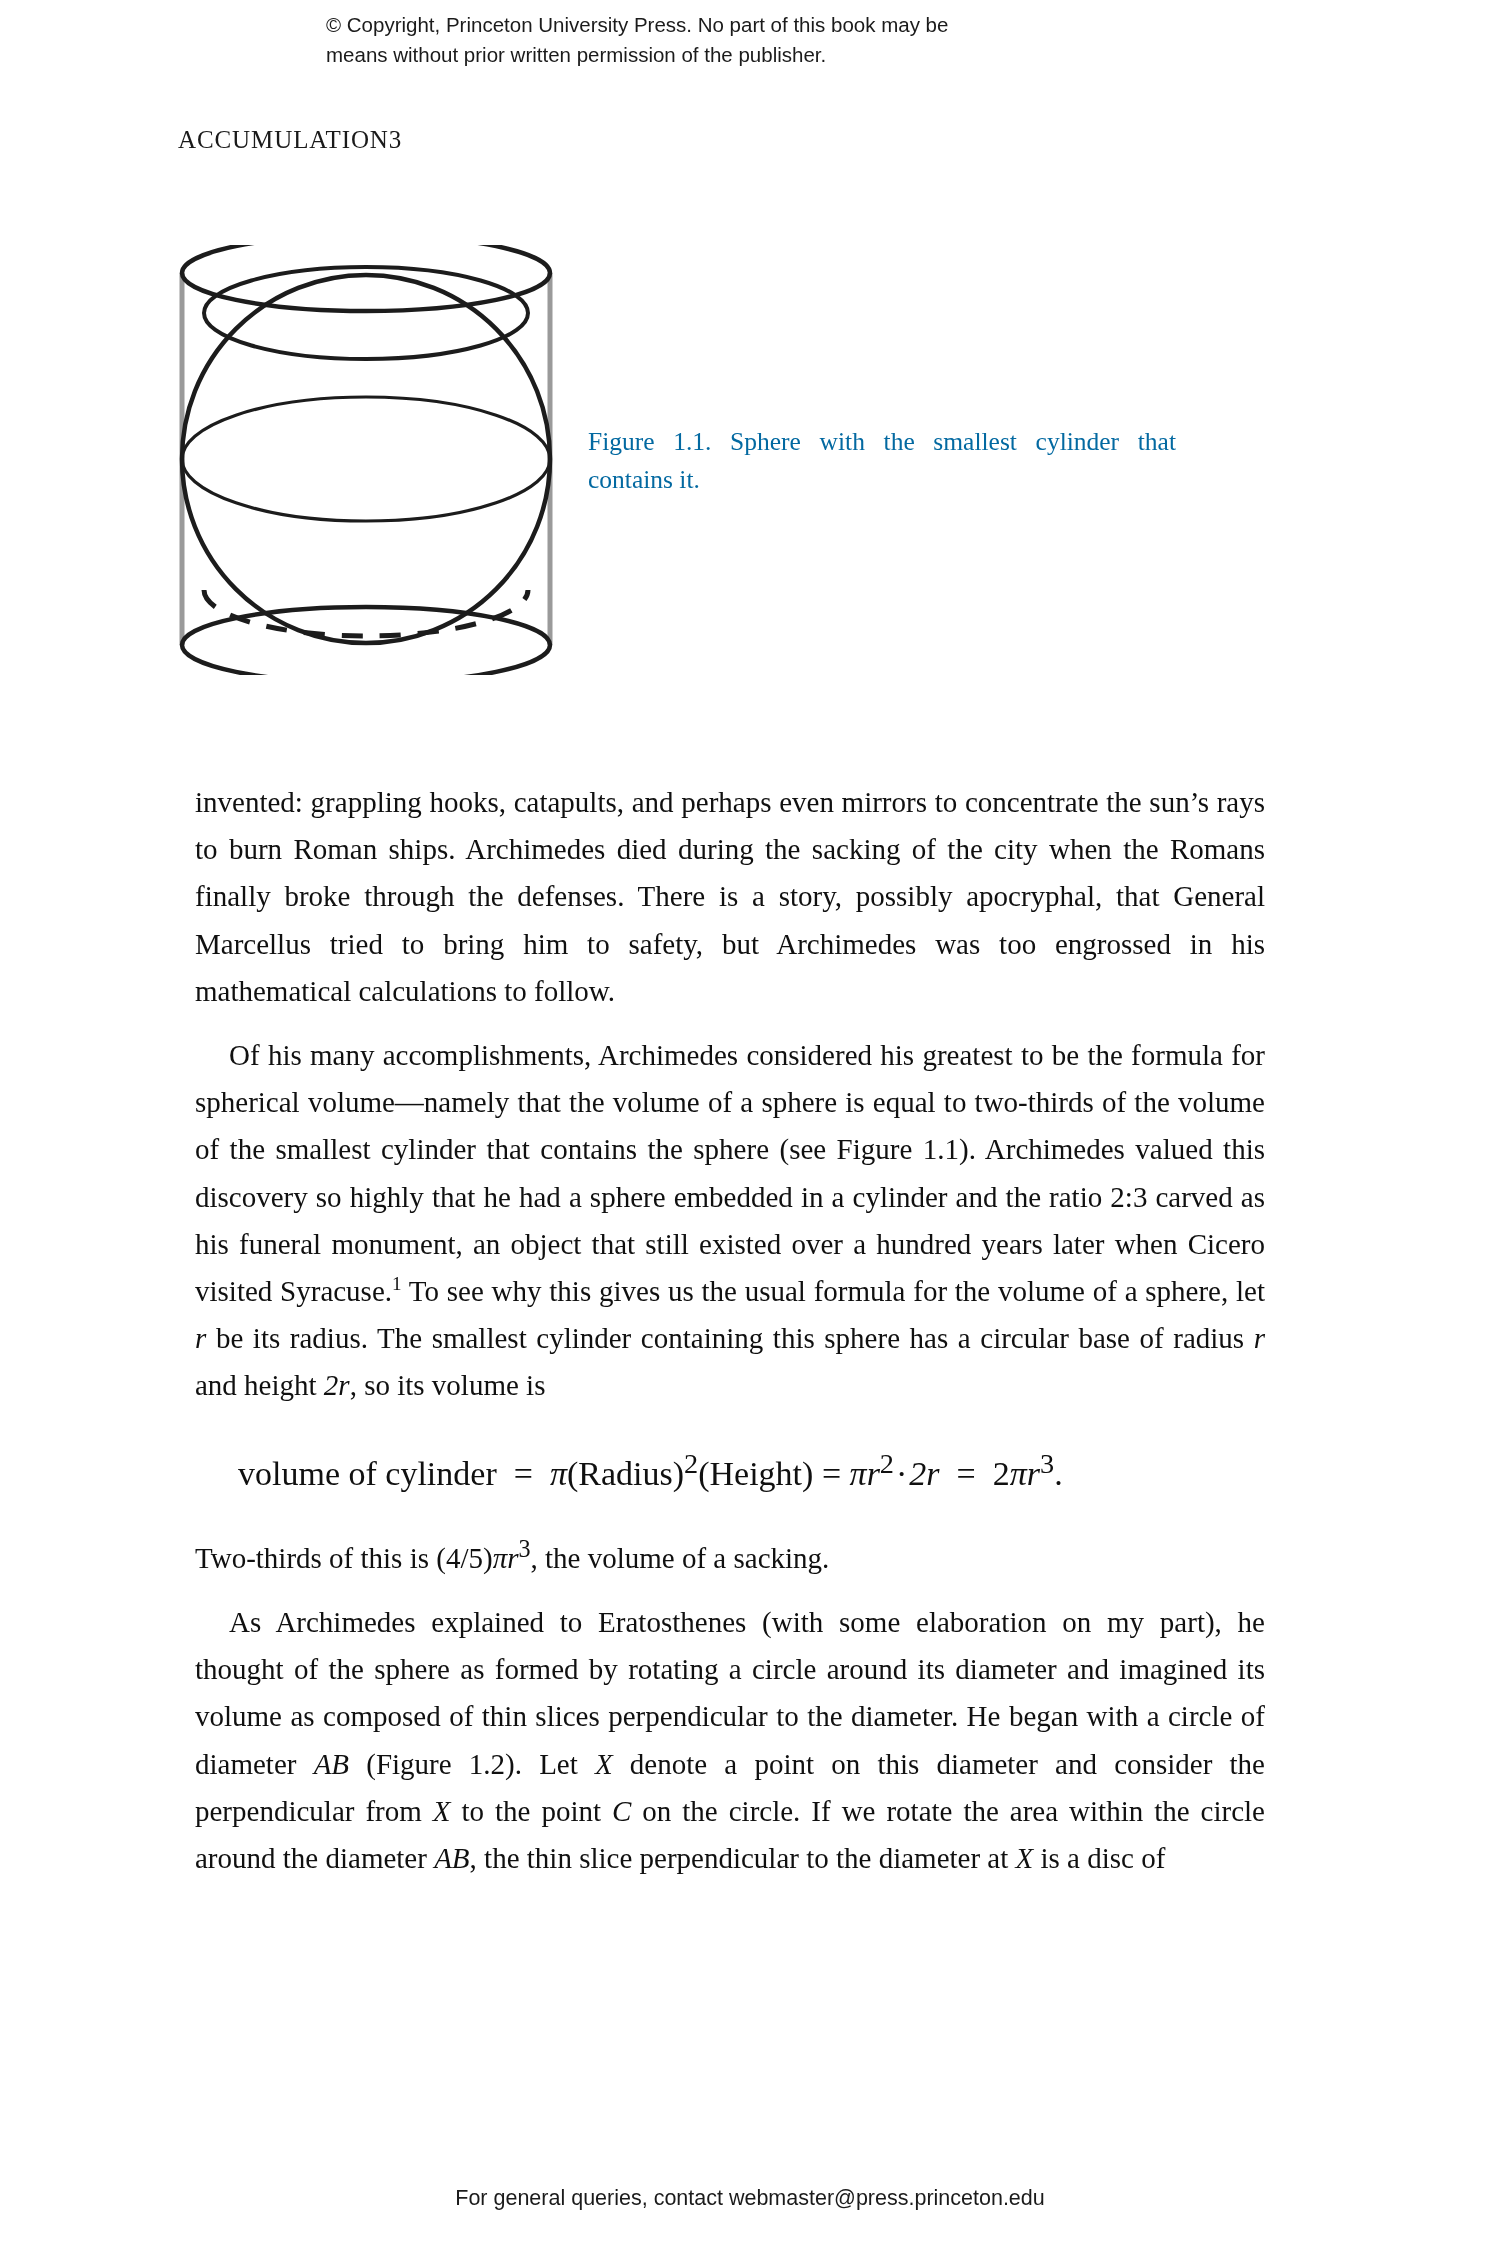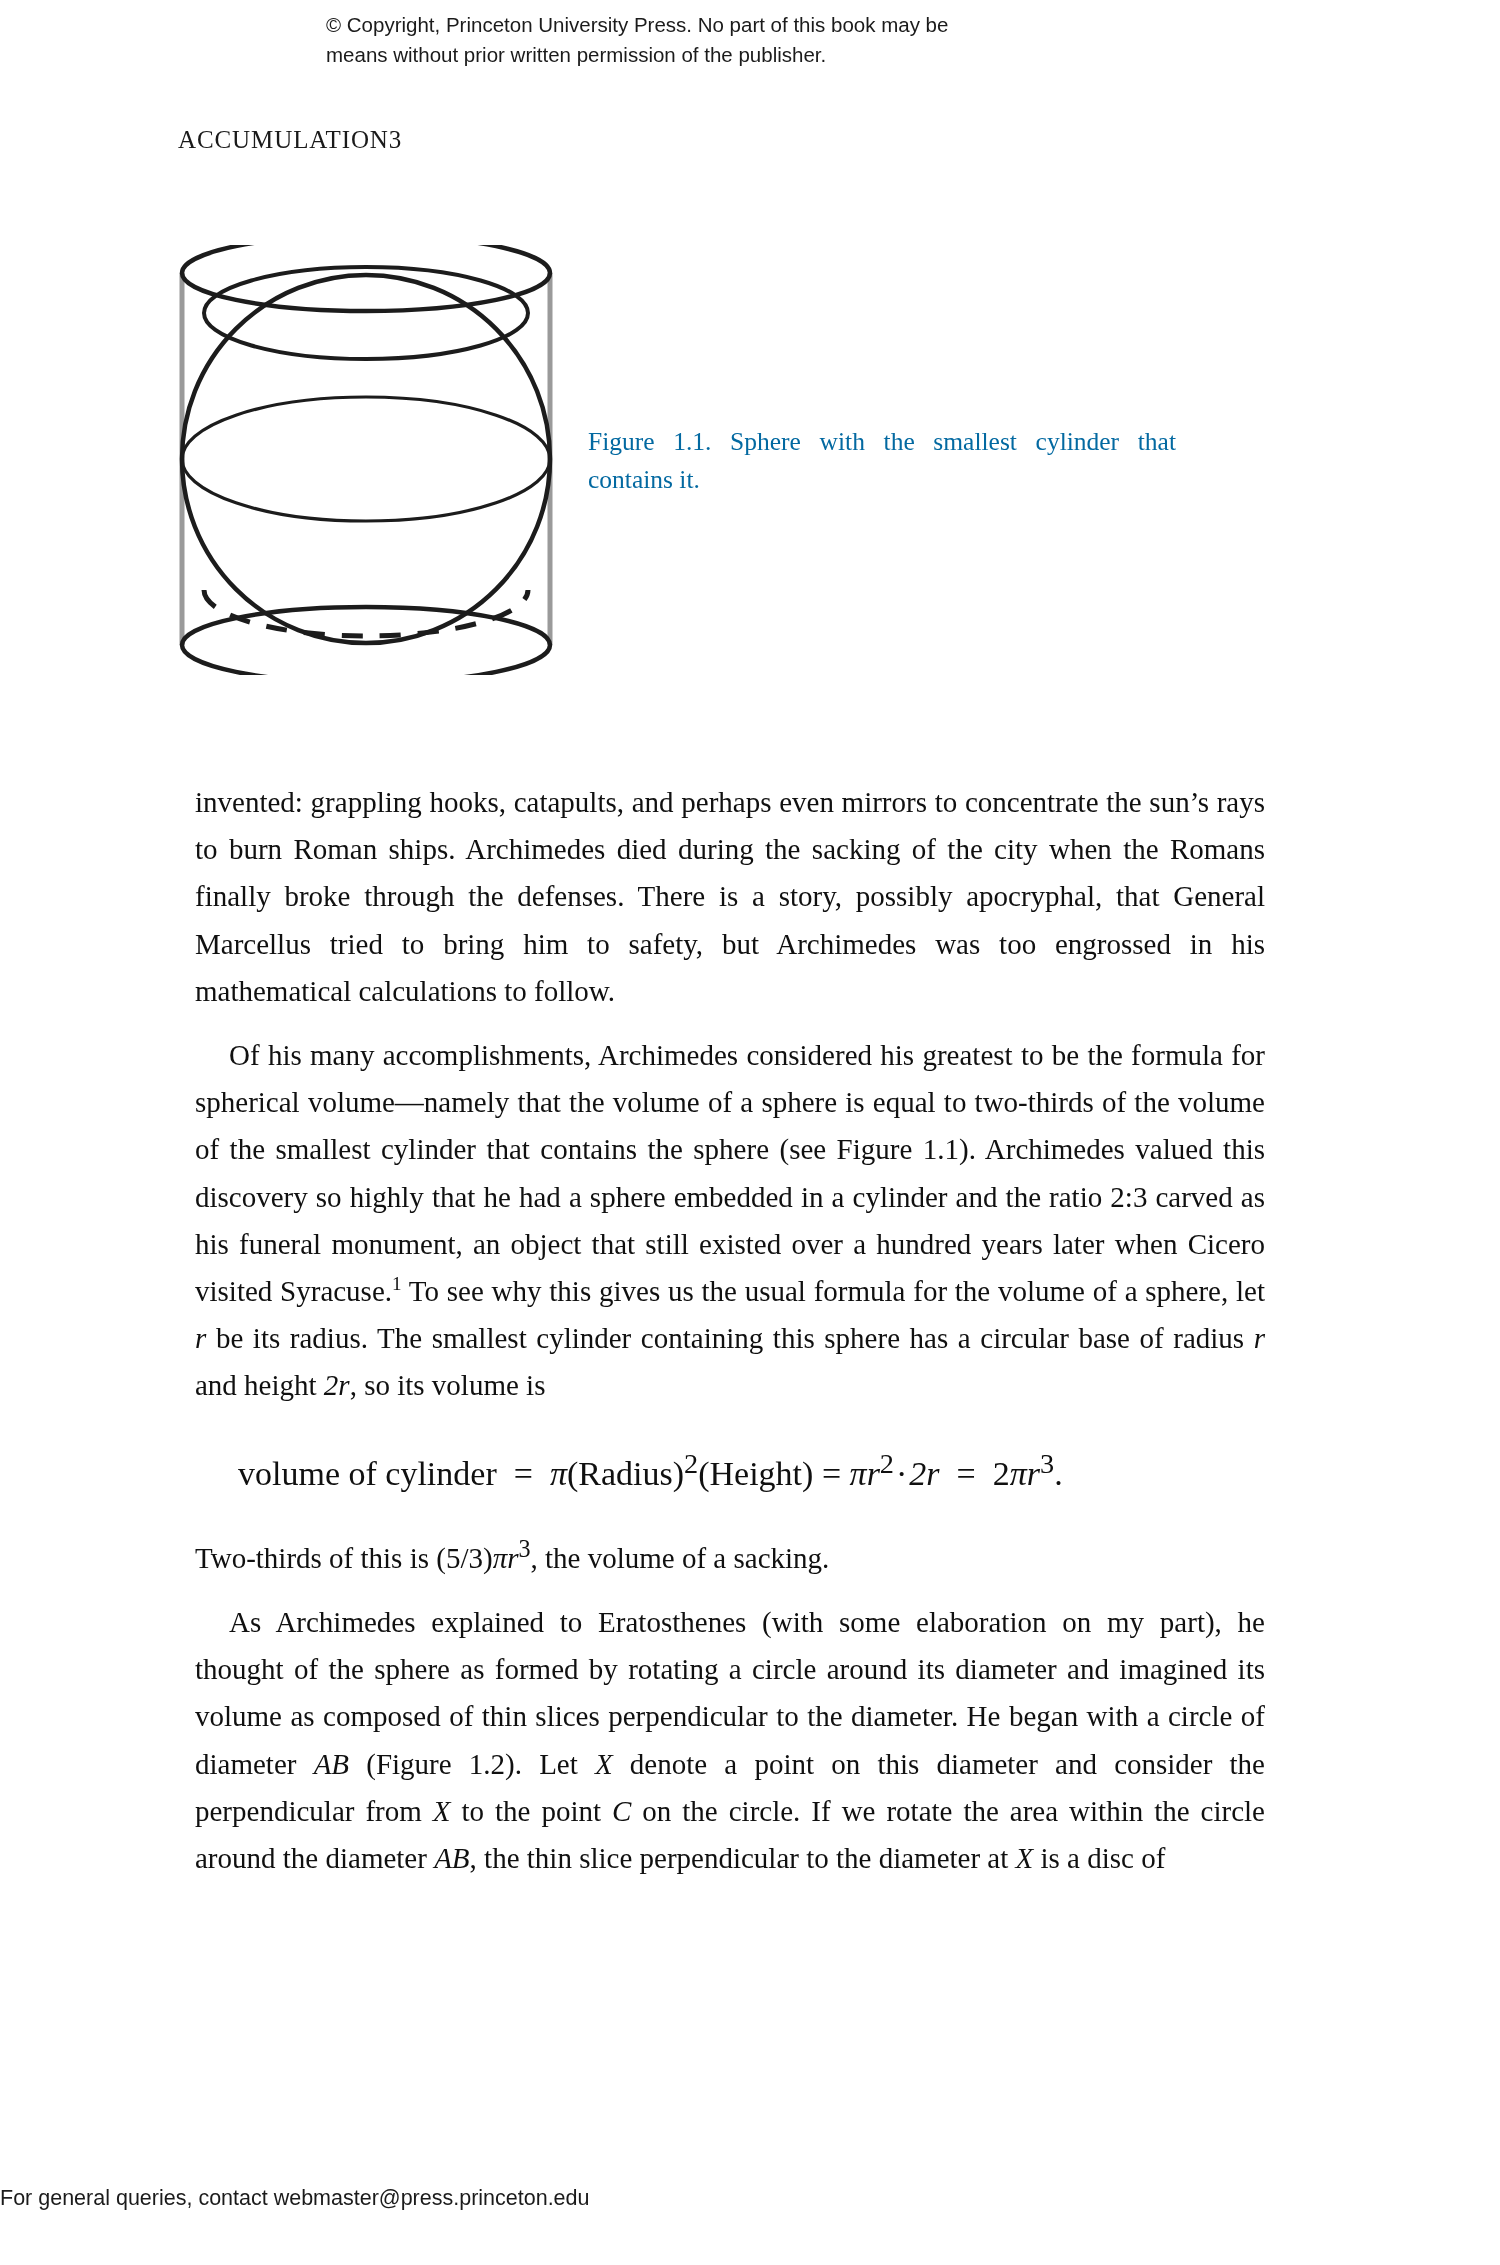--- a/index.html
+++ b/index.html
@@ -105,20 +105,21 @@
   .eqvar { font-style: italic; }
   sup.fn { font-size: 0.66em; vertical-align: super; line-height: 0; }
   .mdot { padding: 0 2px; }
 
   
   #footer-note {
     position: absolute;
     left: 0;
     top: 2186px;
     width: 1500px;
+    text-align: center;
     font-family: "Liberation Sans", sans-serif;
     font-size: 21.5px;
     color: #1b1b1b;
   }
 </style>
 </head>
 <body>
 
 <div id="copyright-banner">
   <div>© Copyright, Princeton University Press. No part of this book may be</div>
@@ -155,19 +156,19 @@
 </div>
 
 <div id="body-text">
 
   <p class="para">invented: grappling hooks, catapults, and perhaps even mirrors to concentrate the sun’s rays to burn Roman ships. Archimedes died during the sacking of the city when the Romans finally broke through the defenses. There is a story, possibly apocryphal, that General Marcellus tried to bring him to safety, but Archimedes was too engrossed in his mathematical calculations to follow.</p>
 
   <p class="para indent"><span>Of his many accomplishments, Archimedes considered his greatest to be the formula for spherical volume—namely that the volume of a sphere is equal to two-thirds of the volume of the smallest cylinder that contains the sphere (see Figure 1.1). Archimedes valued this discovery so highly that he had a sphere embedded in a cylinder and the ratio 2:3 carved as his funeral monument, an object that still existed over a hundred years later when Cicero visited Syracuse.</span><sup class="fn">1</sup><span> To see why this gives us the usual formula for the volume of a sphere, let </span><span class="eqvar">r</span><span> be its radius. The smallest cylinder containing this sphere has a circular base of radius </span><span class="eqvar">r</span><span> and height </span><span class="eqvar">2r</span><span>, so its volume is</span></p>
 
   <div class="equation"><span>volume of cylinder</span>&nbsp;&nbsp;<span>=</span>&nbsp;&nbsp;<span class="eqvar">π</span><span>(Radius)</span><sup>2</sup><span>(Height)</span>&nbsp;<span>=</span>&nbsp;<span class="eqvar">π</span><span class="eqvar">r</span><sup>2</sup><span class="mdot">·</span><span class="eqvar">2r</span>&nbsp;&nbsp;<span>=</span>&nbsp;&nbsp;<span>2</span><span class="eqvar">π</span><span class="eqvar">r</span><sup>3</sup><span>.</span></div>
 
-  <p class="para"><span>Two-thirds of this is (5/3)</span><span class="eqvar">π</span><span class="eqvar">r</span><sup>3</sup><span>, the volume of a sacking.</span></p>
+  <p class="para"><span>Two-thirds of this is (4/5)</span><span class="eqvar">π</span><span class="eqvar">r</span><sup>3</sup><span>, the volume of a sacking.</span></p>
 
   <p class="para indent"><span>As Archimedes explained to Eratosthenes (with some elaboration on my part), he thought of the sphere as formed by rotating a circle around its diameter and imagined its volume as composed of thin slices perpendicular to the diameter. He began with a circle of diameter </span><span class="eqvar">AB</span><span> (Figure 1.2). Let </span><span class="eqvar">X</span><span> denote a point on this diameter and consider the perpendicular from </span><span class="eqvar">X</span><span> to the point </span><span class="eqvar">C</span><span> on the circle. If we rotate the area within the circle around the diameter </span><span class="eqvar">AB</span><span>, the thin slice perpendicular to the diameter at </span><span class="eqvar">X</span><span> is a disc of</span></p>
 
 </div>
 
 <div id="footer-note">For general queries, contact webmaster@press.princeton.edu</div>
 
 </body></html>

